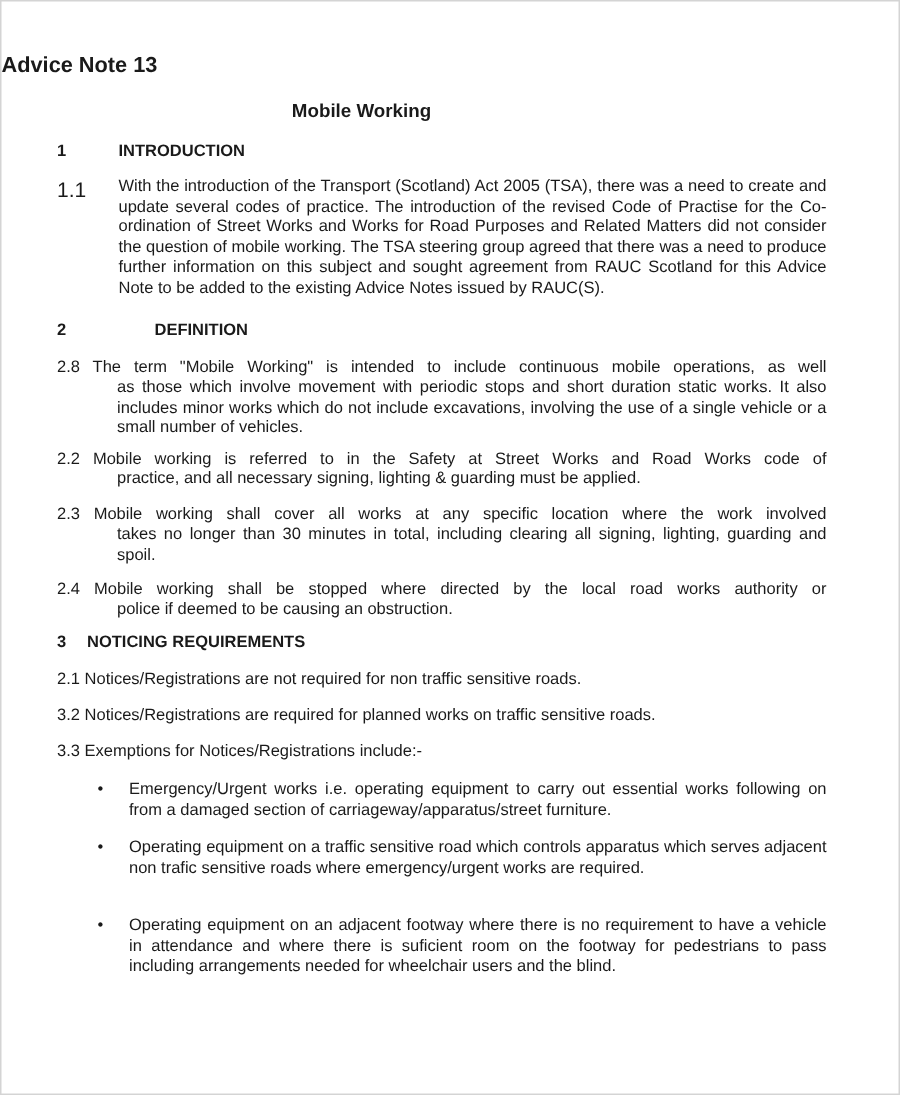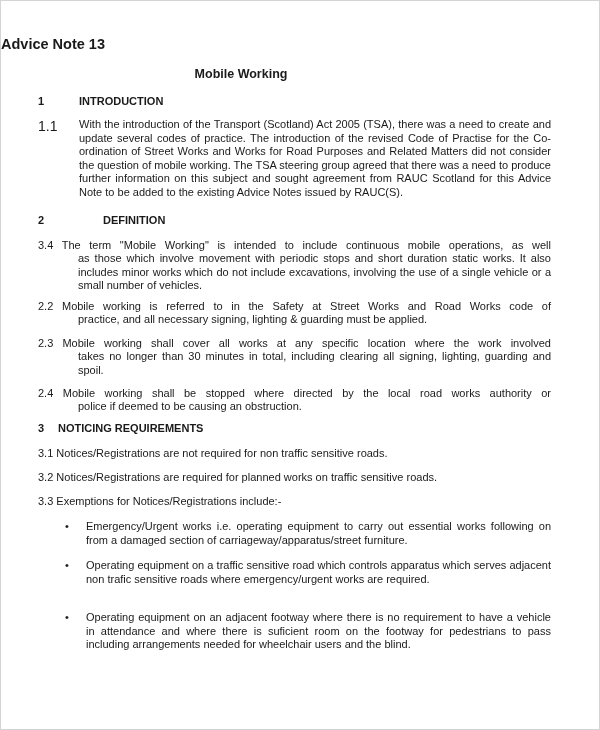--- a/index.html
+++ b/index.html
@@ -32,21 +32,21 @@
   <div class="abs h" style="left:37px; top:94px;">1</div>
   <div class="abs h" style="left:78px; top:94px;">INTRODUCTION</div>
 
   <div class="abs num" style="left:37px; top:117px;">1.1</div>
   <div class="abs p last-left" style="left:78px; top:117px; width:472px;">With the introduction of the Transport (Scotland) Act 2005 (TSA), there was a need to create and update several codes of practice.  The introduction of the revised Code of Practise for the Co-ordination of Street Works and Works for Road Purposes and Related Matters did not consider the question of mobile working.  The TSA steering group agreed that there was a need to produce further information on this subject and sought agreement from RAUC Scotland for this Advice Note to be added to the existing Advice Notes issued by RAUC(S).</div>
 
   <div class="abs h" style="left:37px; top:213px;">2</div>
   <div class="abs h" style="left:66px; top:213px;margin-left:36px;">DEFINITION</div>
 
   <div class="abs p" style="left:37px; top:238px; width:513px; text-align-last: justify;">
-    <span>3.4</span>
+    <span>2.8</span>
     <span>The term "Mobile Working" is intended to include continuous mobile operations, as well</span>
   </div>
   <div class="abs p last-left" style="left:77px; top:251px; width:473px;">as those which involve movement with periodic stops and short duration static works. It also includes minor works which do not include excavations, involving the use of a single vehicle or a small number of vehicles.</div>
 
   <div class="abs p" style="left:37px; top:299px; width:513px; text-align-last: justify;">
     <span>2.2</span>
     <span>Mobile working is referred to in the Safety at Street Works and Road Works code of</span>
   </div>
   <div class="abs p last-left" style="left:77px; top:312px; width:473px;">practice, and all necessary signing, lighting &amp; guarding must be applied.</div>
 
@@ -59,21 +59,21 @@
   <div class="abs p" style="left:37px; top:386px; width:513px; text-align-last: justify;">
     <span>2.4</span>
     <span>Mobile working shall be stopped where directed by the local road works authority or</span>
   </div>
   <div class="abs p last-left" style="left:77px; top:399px; width:473px;">police if deemed to be causing an obstruction.</div>
 
   <div class="abs h" style="left:37px; top:421px;">3</div>
   <div class="abs h" style="left:57px; top:421px;text-align:center;">NOTICING REQUIREMENTS</div>
 
   <div class="abs p" style="left:37px; top:446px; white-space:nowrap;">
-    <span>3.1</span>
+    <span>2.1</span>
     <span>Notices/Registrations are not required for non traffic sensitive roads.</span>
   </div>
   <div class="abs p" style="left:37px; top:470px; white-space:nowrap;">
     <span>3.2</span>
     <span>Notices/Registrations are required for planned works on traffic sensitive roads.</span>
   </div>
   <div class="abs p" style="left:37px; top:494px; white-space:nowrap;">
     <span>3.3</span>
     <span>Exemptions for Notices/Registrations include:-</span>
   </div>

